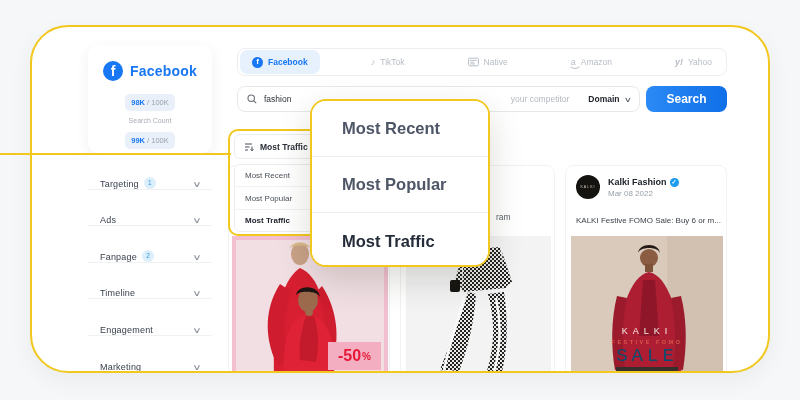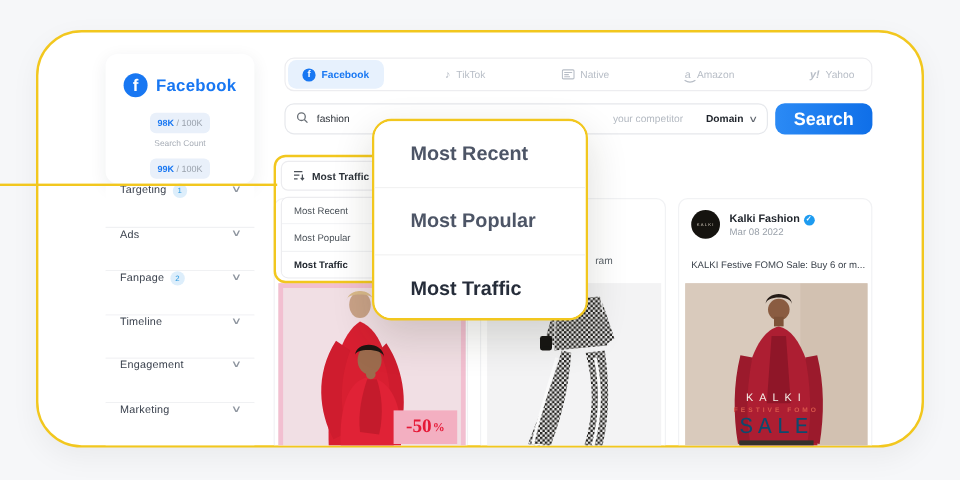--- a/index.html
+++ b/index.html
@@ -22,21 +22,21 @@
   .brand-name { color:#1877F2; font-size:14px; font-weight:bold; letter-spacing:0.2px; }
   .stat-row { display:flex; gap:8px; margin-top:13px;flex-direction:column; }
   .stat { display:flex; flex-direction:column; align-items:center; width:50px; }
   .stat-pill { background:#e9f0fa; border-radius:5px; padding:4px 3px; font-size:7.5px; white-space:nowrap; width:100%; text-align:center; }
   .stat-val { color:#1877F2; font-weight:bold; }
   .stat-total { color:#9aa2ad; }
   .stat-label { color:#a7adb6; font-size:7px; margin-top:6px; white-space:nowrap; }
 
   
   .side-menu { left:56px; top:126px; width:124px; }
-  .menu-item { height:36.6px; display:flex; align-items:flex-start; padding:0 12px; border-bottom:1px solid #f0f1f3;
+  .menu-item { height:36.6px; display:flex; align-items:flex-end; padding:0 12px; border-bottom:1px solid #f0f1f3;
                background:#fff; cursor:pointer; }
   .menu-label { font-size:9px; color:#3a414d; letter-spacing:0.2px; }
   .menu-badge { width:12px; height:12px; border-radius:50%; background:#ddeefb; color:#2e9ae0; font-size:6.5px;
                 display:flex; align-items:center; justify-content:center; margin-left:5px; }
   .menu-chev { margin-left:auto; color:#8d949e; font-size:8px; transform:scaleX(1.6); }
 
   
   .tabs { left:205px; top:21px; width:490px; height:28px; border:1px solid #ededf0; border-radius:8px;
           background:#fff; display:flex; align-items:center; justify-content:space-between; padding:0 2px; }
   .tab { display:flex; align-items:center; gap:5px; font-size:8.5px; color:#b7bdc6; padding:0 12px; height:24px;
@@ -48,26 +48,26 @@
   .tab svg { display:block; }
 
   
   .search-box { left:205px; top:59px; width:403px; height:26px; border:1px solid #e6e8ec; border-radius:8px;
                 background:#fff; display:flex; align-items:center; padding:0 9px; }
   .search-query { font-size:8.5px; color:#2c3138; margin-left:7px; flex:1; }
   .competitor-hint { font-size:8.5px; color:#b4bac2; margin-right:4px; }
   .domain-label { font-size:8.5px; color:#20252c; font-weight:bold;padding-left:15px; }
   .domain-chev { color:#60666e; font-size:7.5px; margin-left:5px; transform:scaleX(1.5); }
   .search-btn { left:614px; top:59px; width:81px; height:26px; border:none; border-radius:8px; cursor:pointer;
-                background:linear-gradient(90deg,#2b8af5,#0f6fe8); color:#fff; font-size:15px; font-weight:bold;
+                background:linear-gradient(90deg,#2b8af5,#0f6fe8); color:#fff; font-size:12px; font-weight:bold;
                 font-family:"Liberation Sans",sans-serif; }
 
   
   .card { background:#fff; border:1px solid #f1f2f4; border-radius:8px; }
-  .card1 { left:196px; top:138px; width:162px; height:212px;font-family:Liberation Serif, serif; }
+  .card1 { left:196px; top:138px; width:162px; height:212px; }
   .card2 { left:368px; top:138px; width:155px; height:212px; }
   .card3 { left:533px; top:138px; width:162px; height:212px; }
   .card1-img { position:absolute; left:3px; top:70px; width:156px; height:142px; border:4px solid #f2bfd0;
                background:#f1dfe4; overflow:hidden; }
   .discount-badge { position:absolute; right:3px; bottom:4px; width:53px; height:28px; background:#f3afc1;
                     color:#e51937; font-weight:bold; font-size:16px; display:flex; align-items:center; justify-content:center; }
   .discount-badge .pct { font-size:10px; margin-left:1px; }
   .card2-img { position:absolute; left:5px; top:70px; width:145px; height:142px; background:#f3f3f4; overflow:hidden; }
   .frag { position:absolute; left:95px; top:46px; font-size:8.5px; color:#5a6168; }
   .card3-head { position:absolute; left:0; top:0; width:100%; height:70px; }

